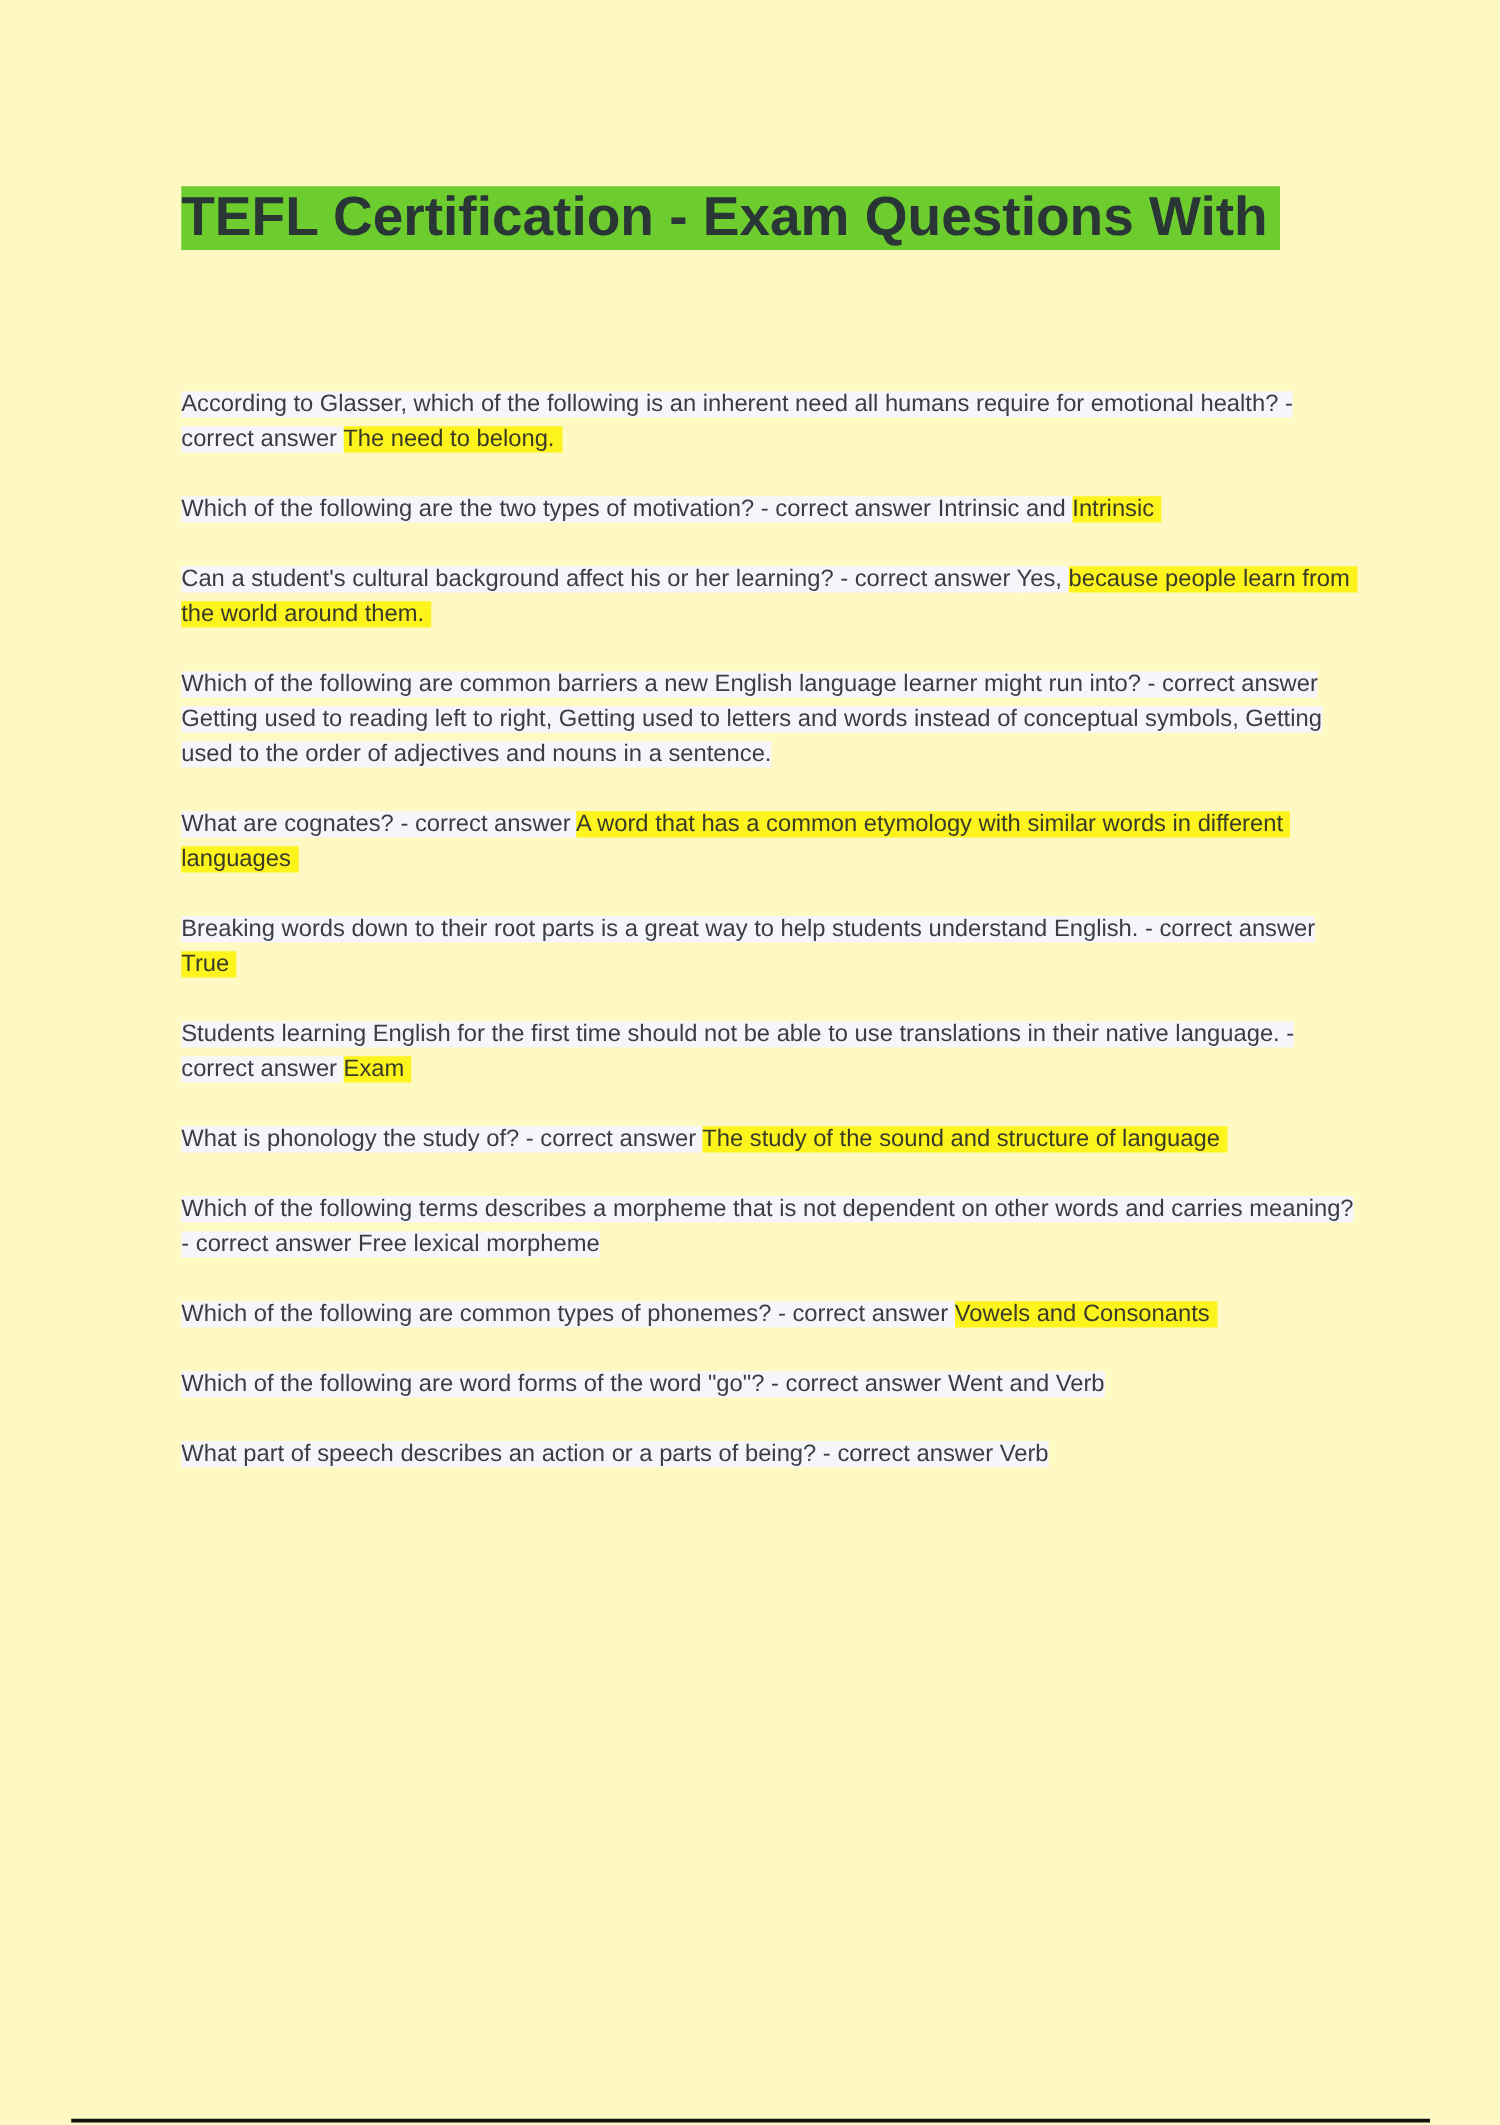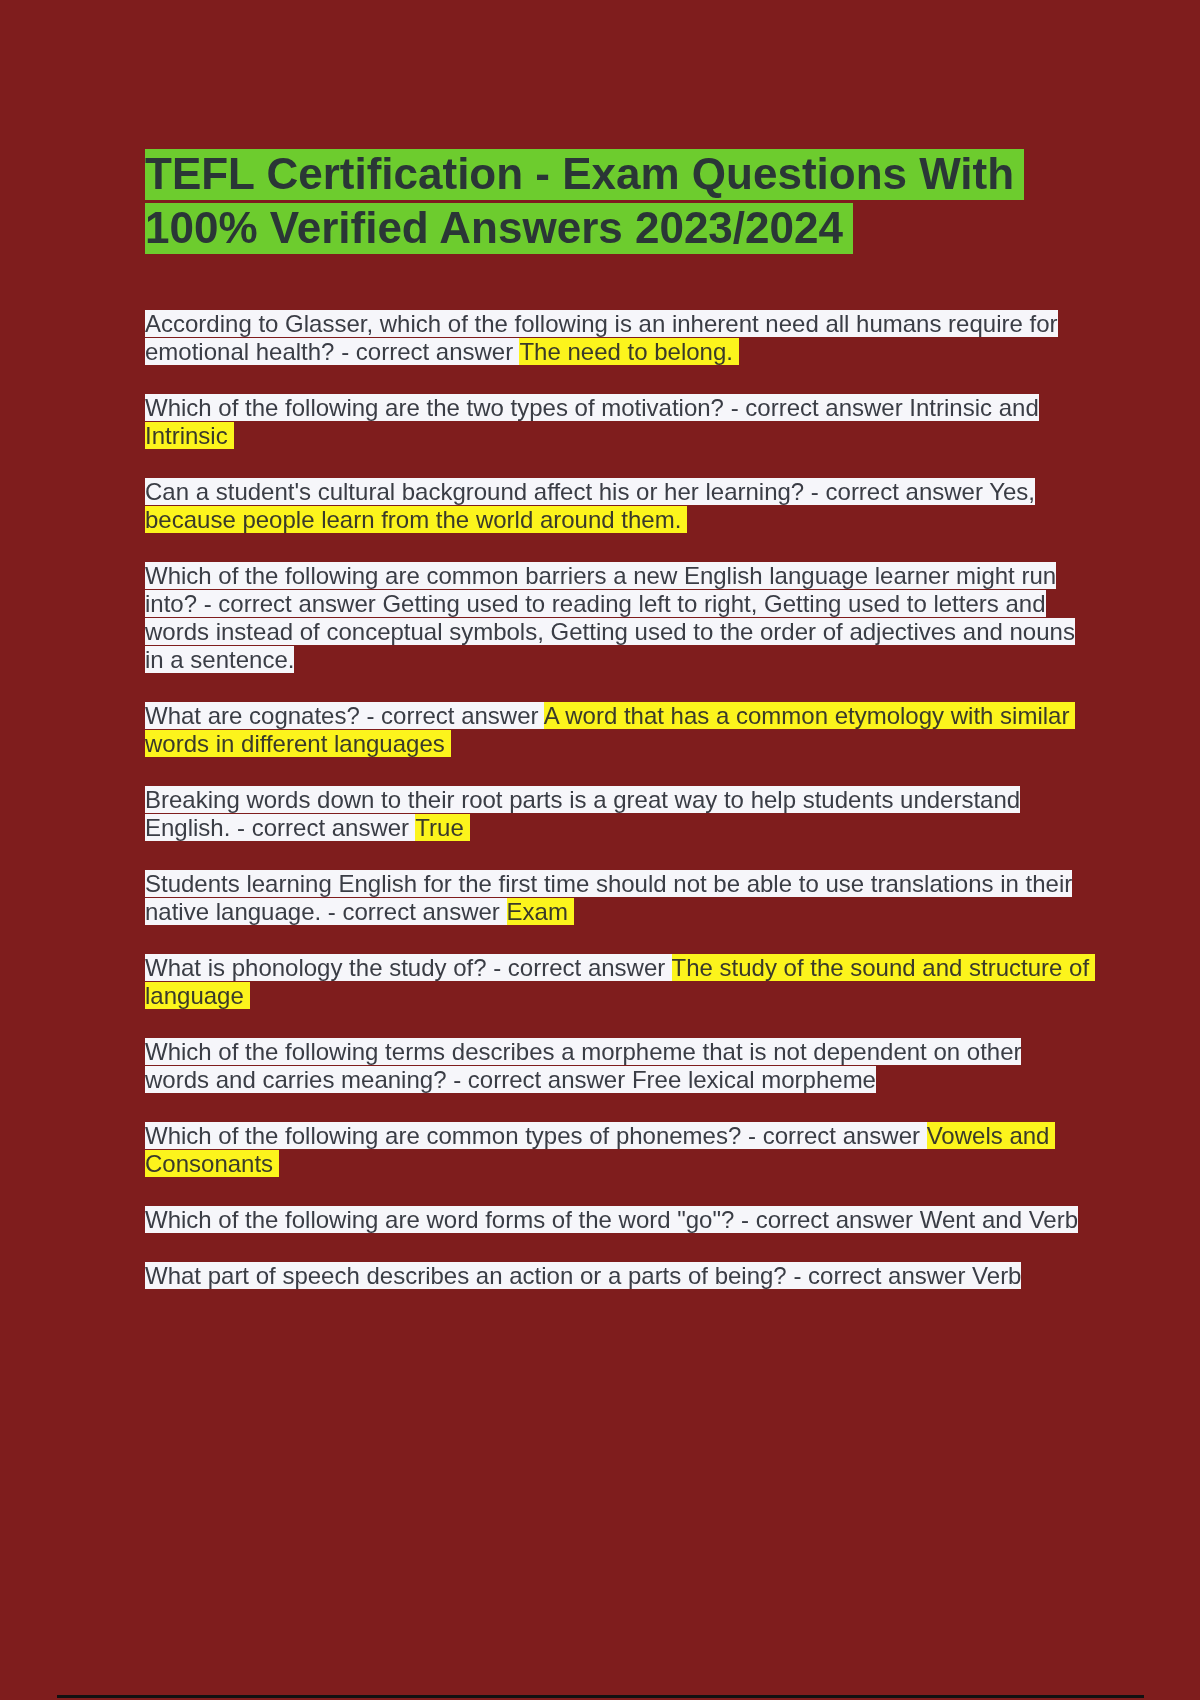--- a/index.html
+++ b/index.html
@@ -14,21 +14,21 @@
       overflow: hidden;
       font-family: "Liberation Sans", sans-serif;
       color: #3a3d45;
     }
     .page {
       position: absolute;
       left: 0;
       top: 0;
       width: 1200px;
       height: 1700px;
-      background: #7f1d1d;
+      background: #fef9c3;
     }
     .title {
       position: absolute;
       left: 145px;
       top: 147px;
       width: 980px;
       font-family: "Liberation Sans", sans-serif;
       font-weight: bold;
       font-size: 44px;
       line-height: 54px;
@@ -41,21 +41,21 @@
       box-decoration-break: clone;
       -webkit-box-decoration-break: clone;
     }
     .qa-list {
       position: absolute;
       left: 145px;
       top: 310px;
       width: 945px;
     }
     .qa {
-      font-size: 24px;
+      font-size: 19px;
       line-height: 28px;
       color: #3a3d45;
       margin: 0 0 28px 0;
     }
     .qa .q {
       background: #f6f6fa;
       box-decoration-break: clone;
       -webkit-box-decoration-break: clone;
     }
     .qa .hl-yellow {
@@ -74,21 +74,20 @@
       background: #111111;
     }
   </style>
 </head>
 <body>
 
 <div class="page">
 
   <h1 class="title">
     <span class="hl-green">TEFL Certification - Exam Questions With</span><br>
-    <span class="hl-green">100% Verified Answers 2023/2024</span>
   </h1>
 
   <div class="qa-list">
     <p class="qa"><span class="q">According to Glasser, which of the following is an inherent need all humans require for emotional health? - correct answer </span><span class="q"></span><span class="hl-yellow">The need to belong.</span></p>
 
     <p class="qa"><span class="q">Which of the following are the two types of motivation? - correct answer </span><span class="q">Intrinsic and </span><span class="hl-yellow">Intrinsic</span></p>
 
     <p class="qa"><span class="q">Can a student's cultural background affect his or her learning? - correct answer </span><span class="q">Yes, </span><span class="hl-yellow">because people learn from the world around them.</span></p>
 
     <p class="qa"><span class="q">Which of the following are common barriers a new English language learner might run into? - correct answer </span><span class="q">Getting used to reading left to right, Getting used to letters and words instead of conceptual symbols, Getting used to the order of adjectives and nouns in a sentence.</span></p>

